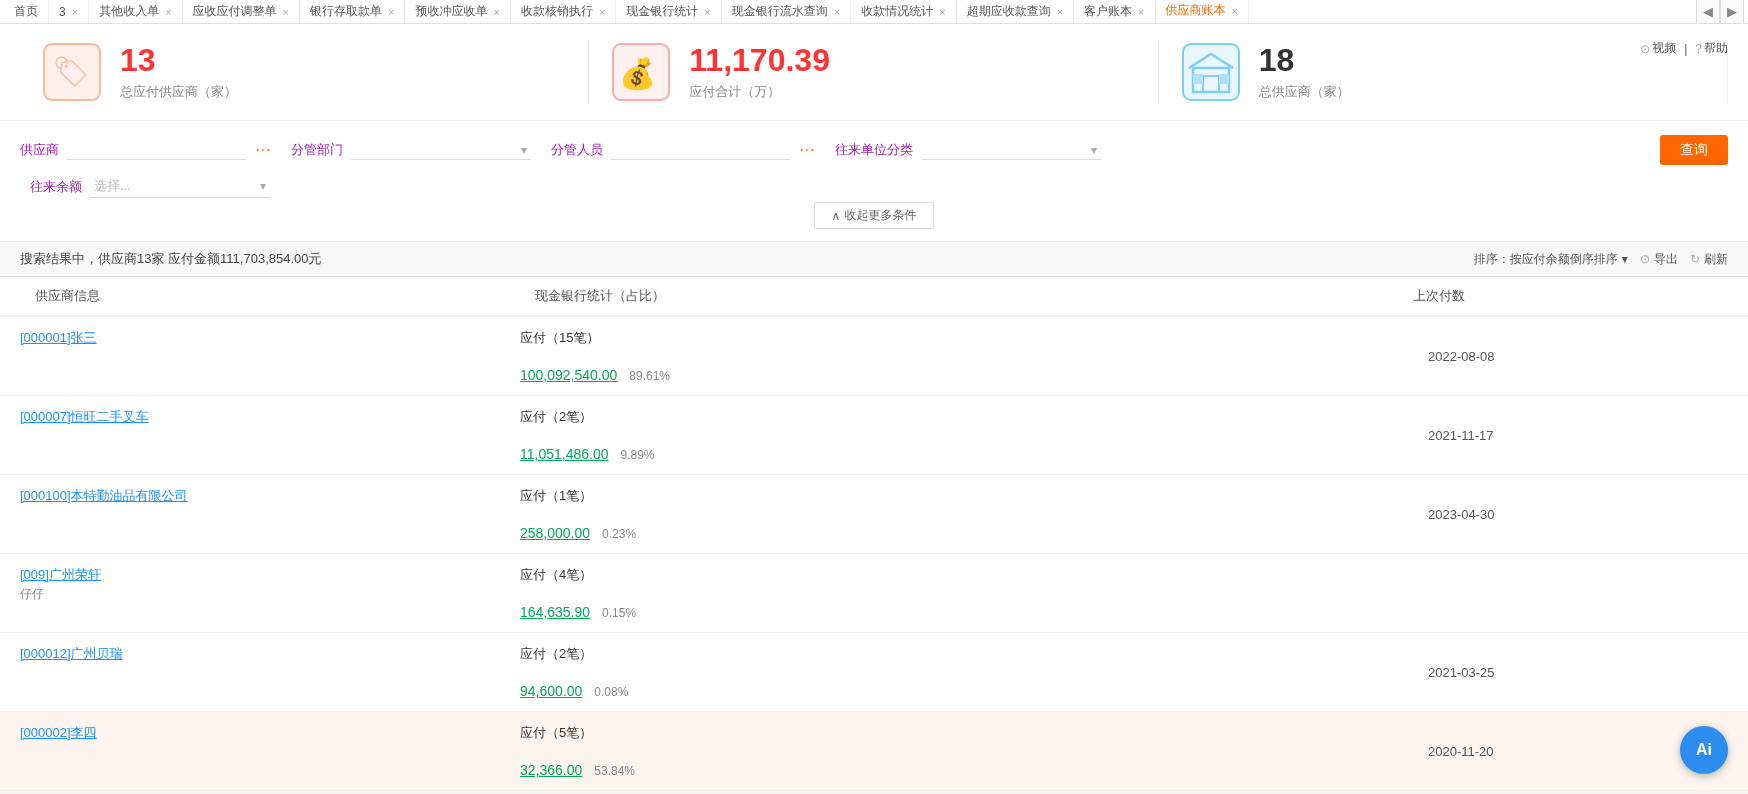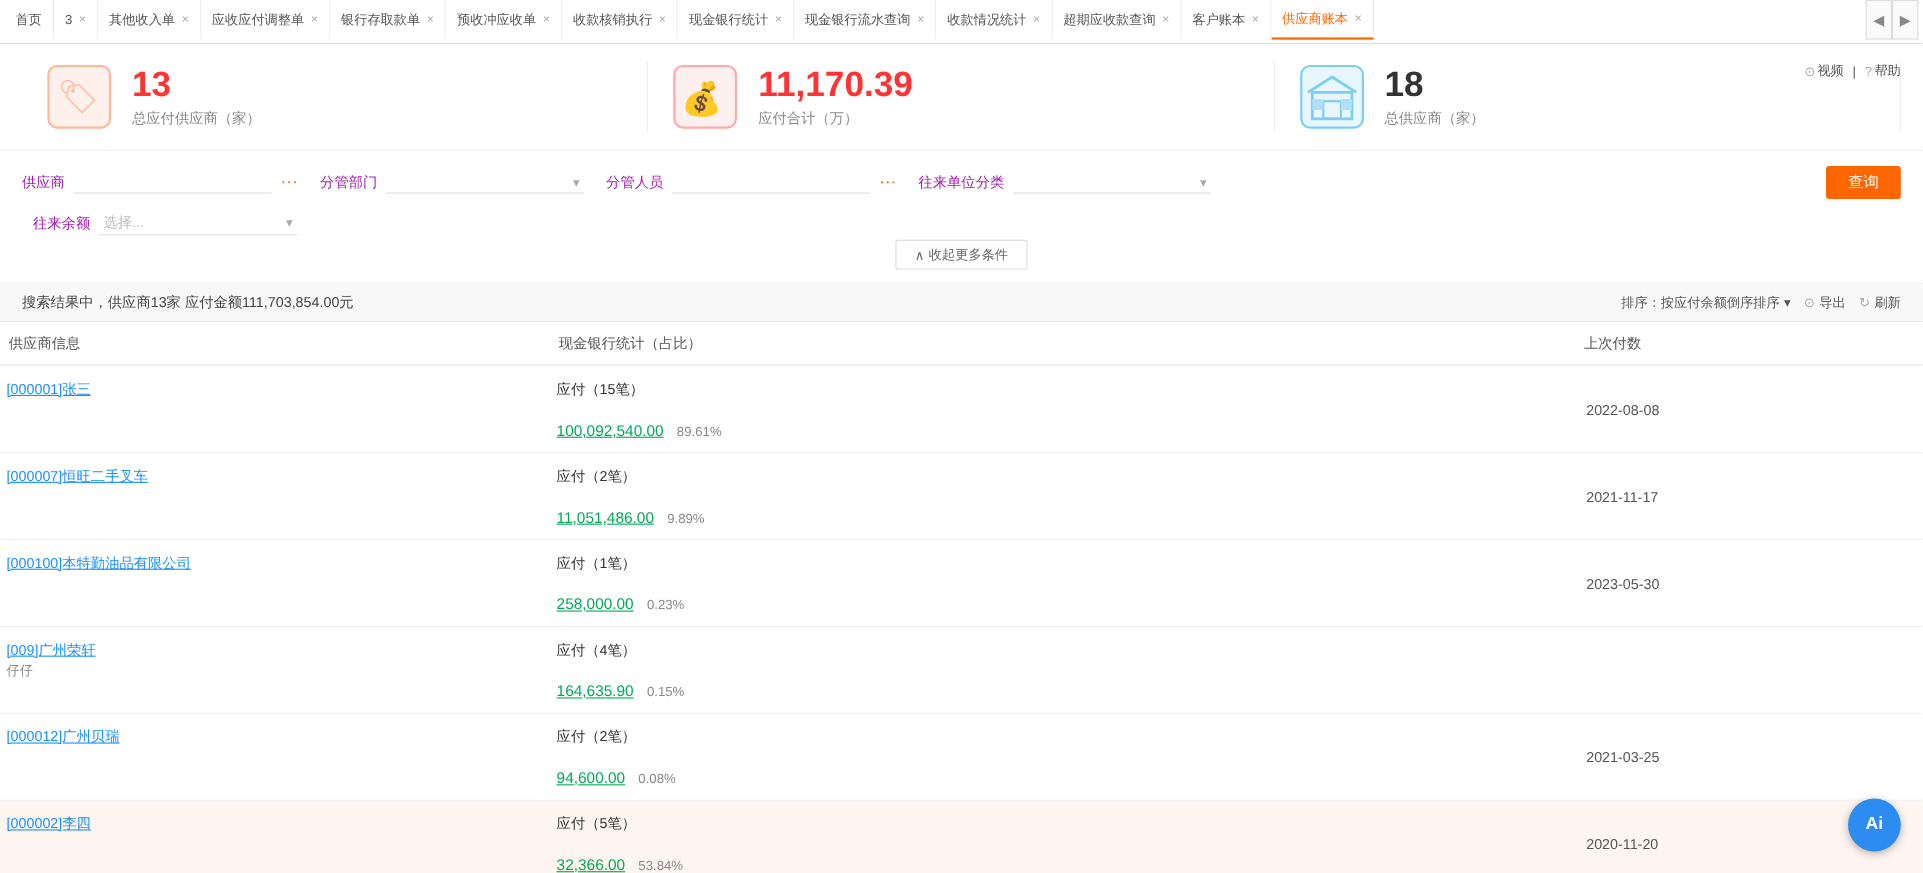--- a/index.html
+++ b/index.html
@@ -3,22 +3,22 @@
   <meta charset="utf-8">
   <style>
     * { box-sizing: border-box; margin: 0; padding: 0; }
     body { font-family: 'Microsoft YaHei', Arial, sans-serif; font-size: 13px; background: #f5f5f5; color: #333; min-width: 1748px; }
 
     
     .top-nav {
       background: #fff;
       border-bottom: 1px solid #e0e0e0;
       display: flex;
-      align-items: flex-start;
-      height: 40px;
+      align-items: center;
+      height: 24px;
       padding: 0 4px;
       overflow: hidden;
     }
     .nav-tab {
       display: flex;
       align-items: center;
       padding: 0 10px;
       height: 36px;
       font-size: 12px;
       color: #555;
@@ -226,31 +226,31 @@
     }
 
     
     .table-area {
       background: #fff;
       margin: 0;
     }
     .table-header {
       display: grid;
       grid-template-columns: 500px 1fr 300px;
-      padding: 10px 8px;
+      padding: 10px 35px;
       border-bottom: 2px solid #eee;
       font-size: 13px;
       color: #555;
       font-weight: 500;
       background: #fff;
     }
     .table-row {
       display: grid;
       grid-template-columns: 500px 1fr 300px;
-      padding: 12px 6px;
+      padding: 12px 20px;
       border-bottom: 1px solid #f0f0f0;
       background: #fff;
       transition: background 0.1s;
     }
     .table-row.highlighted { background: #fff5f0; }
     .supplier-name {
       color: #1890ff;
       text-decoration: underline;
       cursor: pointer;
       font-size: 13px;
@@ -532,21 +532,21 @@
         <div class="supplier-name">[000100]本特勤油品有限公司</div>
 
       </div>
       <div>
         <div class="payable-label">应付（1笔）</div>
         <div class="payable-row">
           <span class="payable-amount">258,000.00</span>
           <span class="payable-percent">0.23%</span>
         </div>
       </div>
-      <div class="last-pay-date">2023-05-30</div>
+      <div class="last-pay-date">2023-04-30</div>
     </div>
       <div class="table-row">
       <div>
         <div class="supplier-name">[009]广州荣轩</div>
         <div class="supplier-sub">仔仔</div>
       </div>
       <div>
         <div class="payable-label">应付（4笔）</div>
         <div class="payable-row">
           <span class="payable-amount">164,635.90</span>

